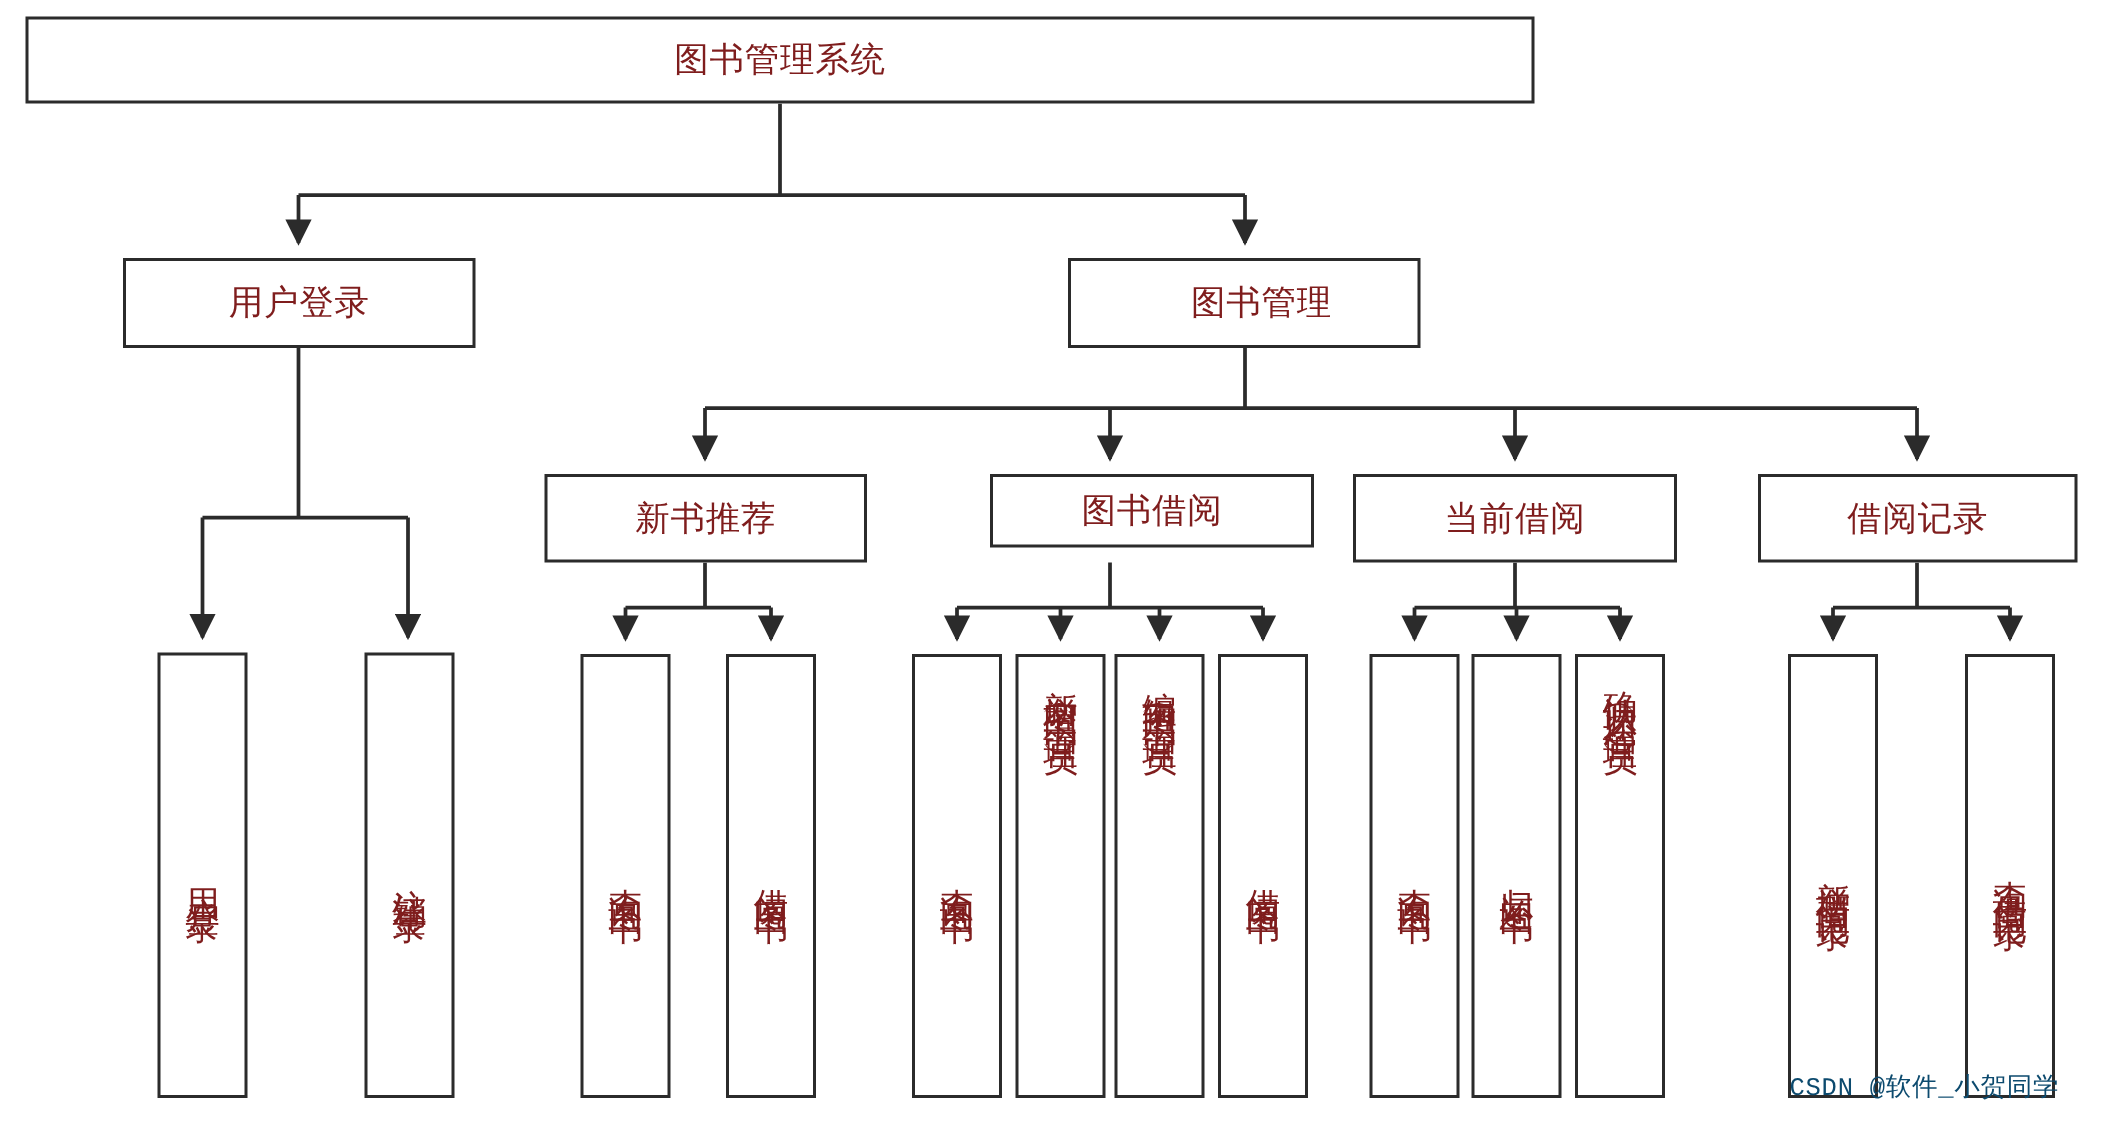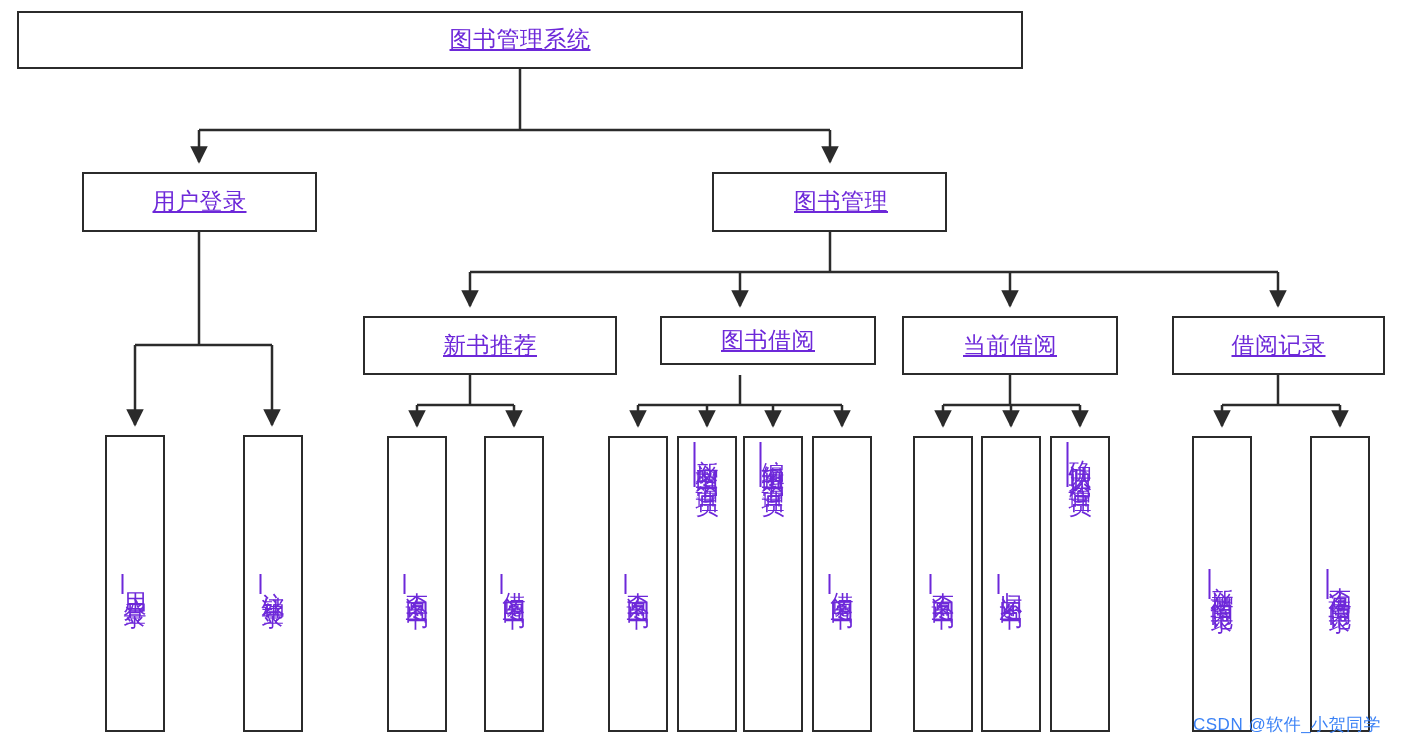--- a/index.html
+++ b/index.html
@@ -30,24 +30,23 @@
     position: absolute;
     box-sizing: border-box;
     background: #ffffff;
     border: 2.5px solid #2b2b2b;
     display: flex;
     align-items: center;
     justify-content: center;
     z-index: 2;
   }
   .node .label {
-    color: #6d28d9;
+    color: #7f1d1d;
     line-height: 1.18;
     white-space: nowrap;
-    text-decoration: underline;
   }
   
   .node.horiz .label {
     font-size: 23px;
     letter-spacing: 0.5px;
   }
   .node.root .label {
     font-size: 23px;
   }
   
@@ -66,24 +65,25 @@
   }
   .node.vert.mid {
     align-items: center;
     padding-top: 0;
   }
   .watermark {
     position: absolute;
     left: 1193px;
     top: 713px;
     font-size: 17px;
-    color: #3b82f6;
+    color: #0c4a6e;
     white-space: nowrap;
     z-index: 5;
     letter-spacing: 0.5px;
+    font-family: Liberation Mono, monospace;
   }
 </style>
 </head>
 <body>
 
 <div id="canvas">
 
   <svg class="connectors" viewBox="0 0 1405 747" xmlns="http://www.w3.org/2000/svg">
     <defs>
       <marker id="arrow" viewBox="0 0 10 10" refX="9" refY="5" markerWidth="7" markerHeight="7" orient="auto-start-reverse">
@@ -138,21 +138,21 @@
     <span class="label">图书管理系统</span>
   </div>
 
   <div class="node horiz" style="left:82px; top:172px; width:235px; height:60px;">
     <span class="label">用户登录</span>
   </div>
   <div class="node horiz" style="left:712px; top:172px; width:235px; height:60px;padding-left:23px;">
     <span class="label">图书管理</span>
   </div>
 
-  <div class="node horiz" style="left:363px; top:316px; width:254px; height:59px;">
+  <div class="node horiz" style="left:363px; top:316px; width:215px; height:59px;">
     <span class="label">新书推荐</span>
   </div>
   <div class="node horiz" style="left:660px; top:316px; width:216px; height:49px;">
     <span class="label">图书借阅</span>
   </div>
   <div class="node horiz" style="left:1172px; top:316px; width:213px; height:59px;">
     <span class="label">借阅记录</span>
   </div>
   <div class="node horiz" style="left:902px; top:316px; width:216px; height:59px;">
     <span class="label">当前借阅</span>

